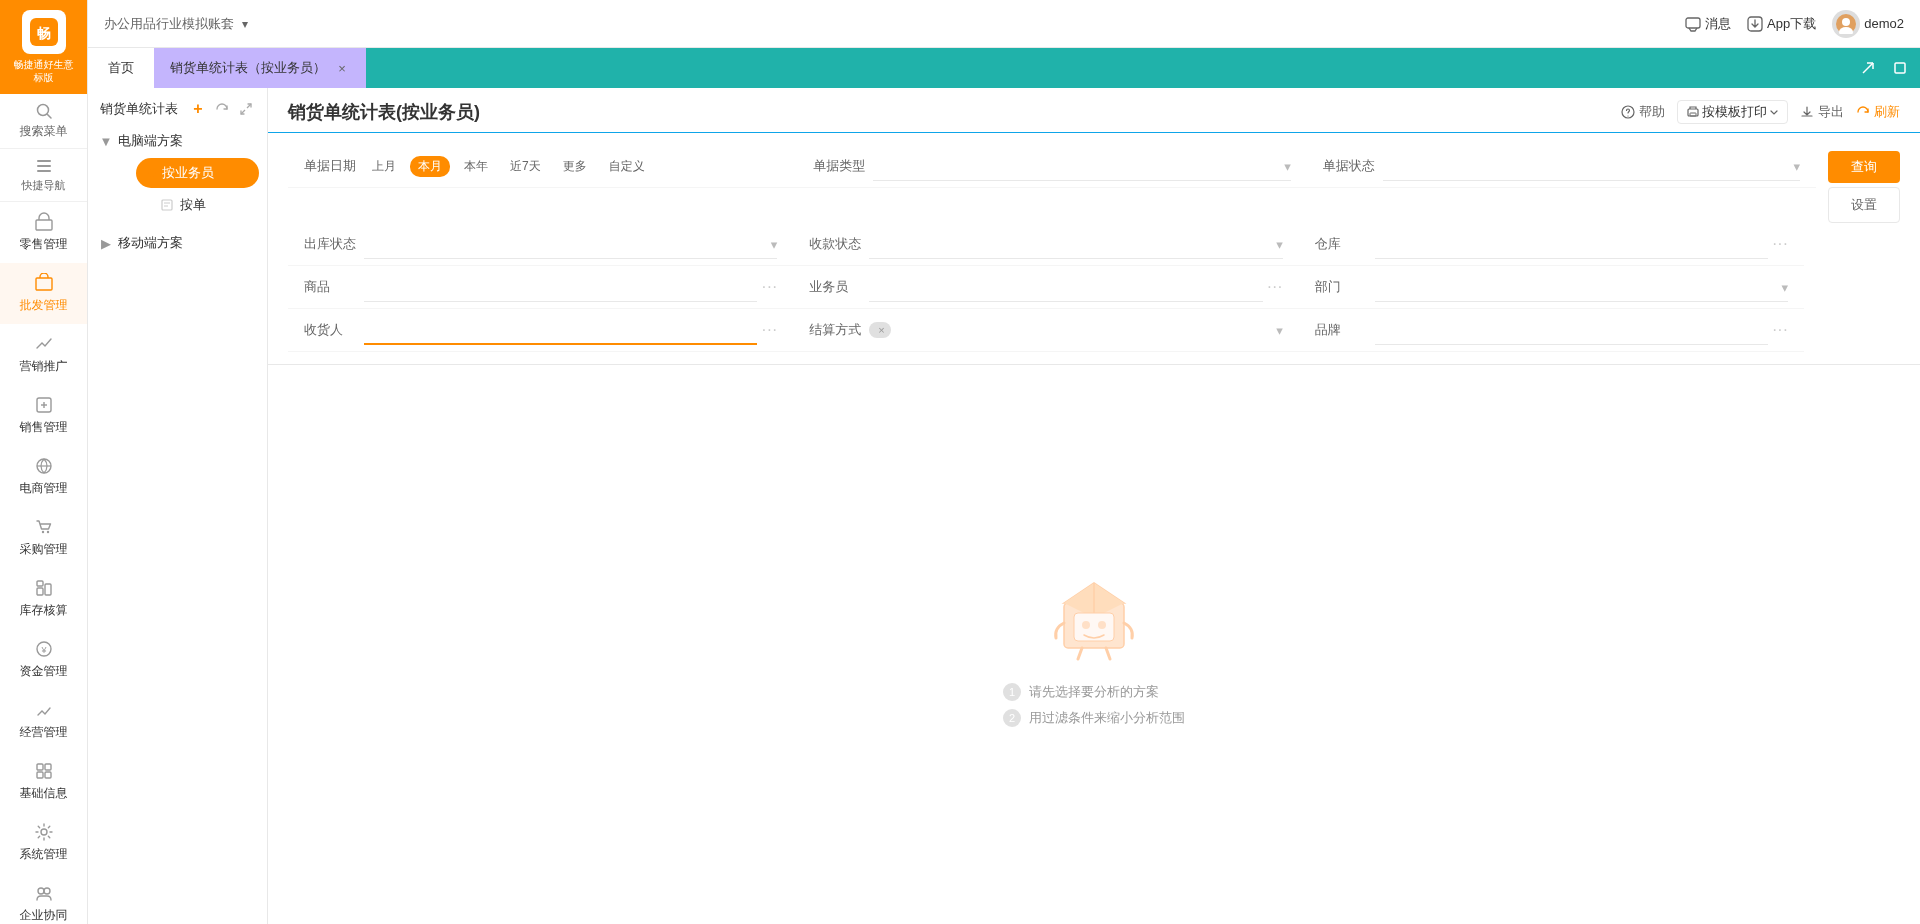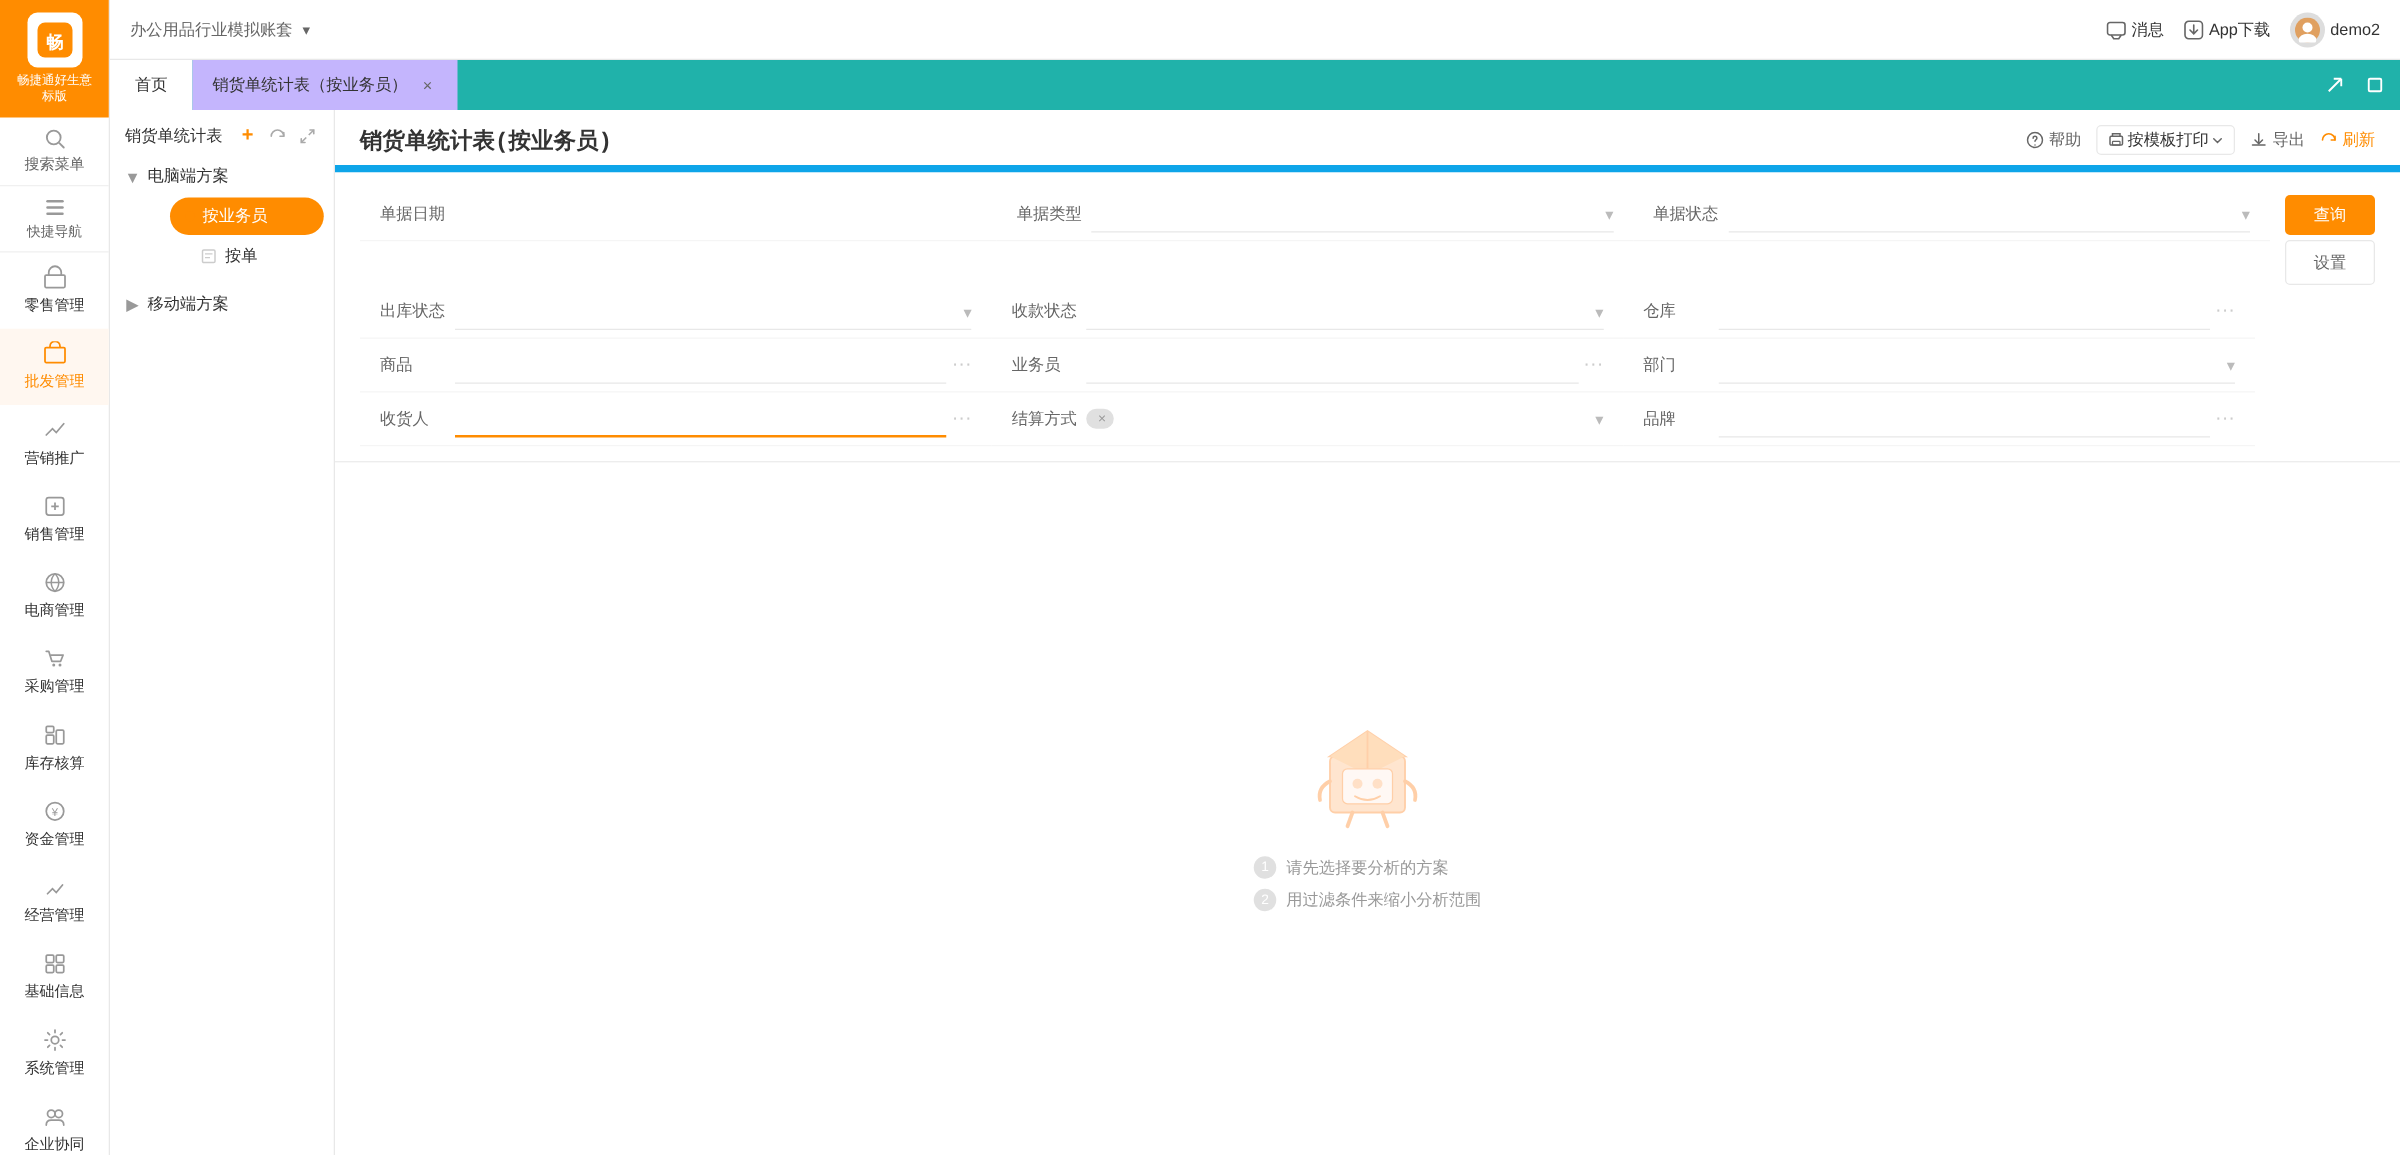--- a/index.html
+++ b/index.html
@@ -52,21 +52,21 @@
     .left-panel-action { cursor: pointer; color: #aaa; width: 18px; height: 18px; display: flex; align-items: center; justify-content: center; }
     .tree-item { padding: 6px 12px; display: flex; align-items: center; gap: 6px; cursor: pointer; font-size: 13px; }
     .tree-expand { width: 12px; height: 12px; display: flex; align-items: center; justify-content: center; color: #999; }
     .tree-sub { padding-left: 24px; }
     .tree-sub-item { padding: 6px 12px; display: flex; align-items: center; gap: 6px; cursor: pointer; font-size: 13px; border-radius: 16px; margin: 2px 8px 2px 24px; }
     .tree-sub-item.active { background: #ff8c00; color: #fff; border-radius: 16px; }
     .tree-circle { width: 8px; height: 8px; border-radius: 50%; background: #ff8c00; }
 
     
     .right-content { flex: 1; display: flex; flex-direction: column; overflow: hidden; }
-    .page-header { background: #fff; padding: 12px 20px 8px; border-bottom: 6px solid #0ea5e9; display: flex; align-items: center; justify-content: space-between; flex-shrink: 0; font-family: Liberation Mono, monospace; }
+    .page-header { background: #fff; padding: 12px 20px 8px; border-bottom: 1px solid #0ea5e9; display: flex; align-items: center; justify-content: space-between; flex-shrink: 0; }
     .page-title { font-size: 18px; font-weight: 600; color: #333; }
     .page-actions { display: flex; align-items: center; gap: 12px; }
     .page-action { display: flex; align-items: center; gap: 4px; font-size: 13px; color: #666; cursor: pointer; }
 
     
     .filter-area { background: #fff; padding: 12px 20px; border-bottom: 1px solid #e8e8e8; flex-shrink: 0; }
     .filter-input { width: 100%; height: 30px; border: none; border-bottom: 1px solid #e8e8e8; padding: 0 4px; font-size: 13px; outline: none; background: transparent; }
     .filter-input.active-border { border-bottom: 2px solid #ff8c00; }
     .filter-select { width: 100%; height: 30px; border: none; border-bottom: 1px solid #e8e8e8; padding: 0 4px; font-size: 13px; outline: none; background: transparent; display: flex; align-items: center; justify-content: space-between; cursor: pointer; }
     .filter-dots { color: #ccc; font-size: 16px; cursor: pointer; margin-left: 4px; }
@@ -380,20 +380,30 @@
         </div>
       </div>
 
       <div class="filter-area">
 
         <div style="display:flex;align-items:flex-start;gap:0;">
           <div style="flex:1;display:grid;grid-template-columns:1fr 1fr 1fr;gap:0;">
 
             <div class="filter-cell">
               <span class="filter-cell-label">单据日期</span>
+              <div class="filter-cell-control">
+                <div class="date-filters">
+                  <span class="date-btn">上月</span>
+                  <span class="date-btn active">本月</span>
+                  <span class="date-btn">本年</span>
+                  <span class="date-btn">近7天</span>
+                  <span class="date-btn">更多</span>
+                  <span class="date-btn">自定义</span>
+                </div>
+              </div>
             </div>
 
             <div class="filter-cell">
               <span class="filter-cell-label">单据类型</span>
               <div class="filter-cell-control">
                 <div class="filter-select">
                   <span></span>
                 </div>
                 <span class="dropdown-arrow">▾</span>
               </div>

